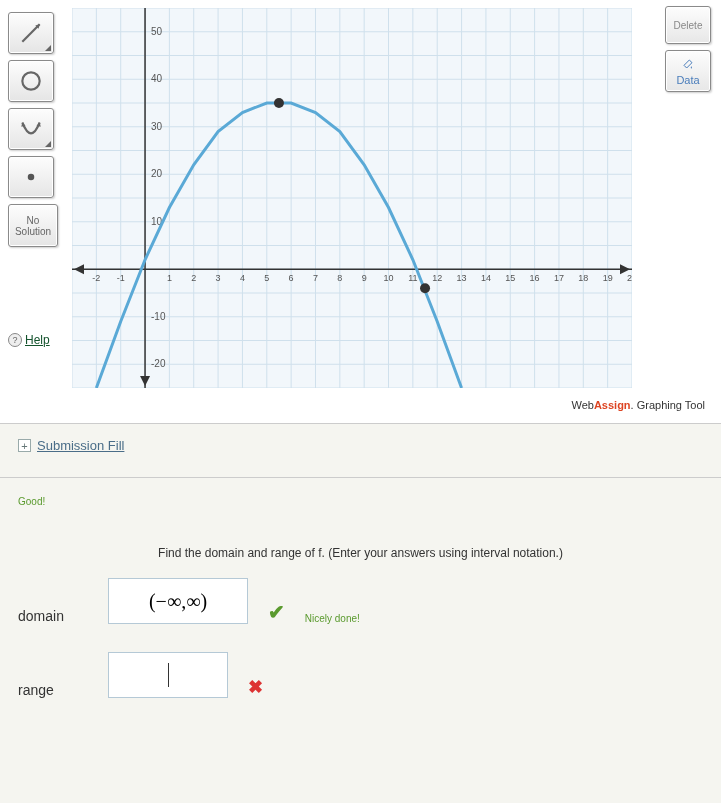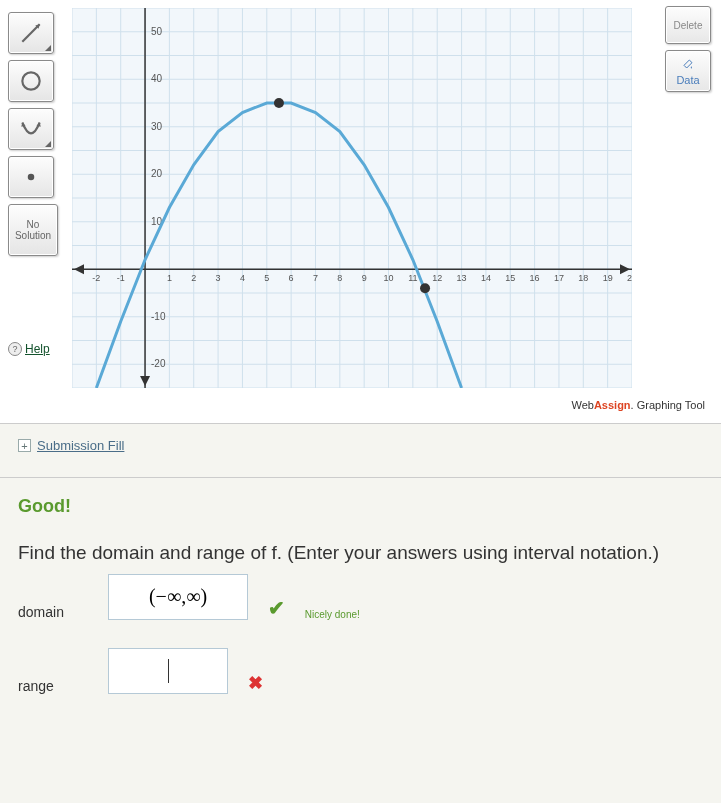--- a/index.html
+++ b/index.html
@@ -3,37 +3,37 @@
 <meta charset="utf-8">
 <style>
 * { box-sizing: border-box; margin: 0; padding: 0; }
 body { font-family: Arial, Helvetica, sans-serif; font-size: 13px; background: #f5f5f0; width: 721px; }
 .graph-area { background: #fff; padding: 8px; position: relative; border-bottom: 1px solid #ccc; }
 .graph-container { display: flex; gap: 8px; }
 .tool-column { display: flex; flex-direction: column; gap: 6px; width: 56px; padding-top: 4px; }
 .tool-btn { width: 46px; height: 42px; border: 1px solid #8a8a8a; border-radius: 3px; background: linear-gradient(#fdfdfd,#e5e5e5); box-shadow: inset 0 0 0 1px #fff, 1px 1px 2px rgba(0,0,0,.2); display:flex; align-items:center; justify-content:center; cursor:pointer; font-size:13px; color:#555; position:relative; }
 .tool-btn svg { width: 26px; height: 26px; }
 .tool-btn .corner { position:absolute; right:2px; bottom:2px; width:0; height:0; border-left:6px solid transparent; border-bottom:6px solid #666; }
-.tool-no-sol { font-size:10px; line-height:1.1; text-align:center; width:50px; height:52px; padding:4px 2px; color:#666; }
+.tool-no-sol { font-size:10px; line-height:1.1; text-align:center; width:50px; height:43px; padding:4px 2px; color:#666; }
 .help-link { margin-top: 80px; display:flex; align-items:center; gap:3px; font-size:12px; }
 .help-link a { color:#14532d; text-decoration: underline; cursor:pointer; }
 .help-icon { width:14px; height:14px; border:1px solid #888; border-radius:50%; display:inline-flex; align-items:center; justify-content:center; font-size:9px; background:#eee; color:#666;}
 .right-tools { position:absolute; right:10px; top:6px; display:flex; flex-direction:column; gap:6px; }
 .right-btn { width:46px; height:42px; border:1px solid #8a8a8a; border-radius:3px; background: linear-gradient(#fdfdfd,#e7e7e7); box-shadow: inset 0 0 0 1px #fff, 1px 1px 2px rgba(0,0,0,.2); display:flex; flex-direction:column; align-items:center; justify-content:center; font-size:11px; color:#4a7dbb; cursor:pointer; gap:2px;}
 .right-btn svg { width:16px; height:16px; }
 .graph-svg-wrap { flex:1; position:relative; padding-right: 60px; }
 .brand { text-align:right; padding:8px 8px 4px; font-size:11px; color:#333; }
 .brand b { color:#d42; font-weight:bold; }
 .below { padding: 14px 18px; }
 .sub-data { display:flex; align-items:center; gap:6px; color:#4a6d88; font-size:13px; margin-bottom: 24px; }
 .sub-data a { text-decoration:underline; cursor:pointer; color:#4a6d88; }
 .plus-box { width:13px; height:13px; border:1px solid #9aa; display:inline-flex; align-items:center; justify-content:center; font-size:11px; color:#677; background:#fff;}
 .hr { border:0; border-top:1px solid #ccc; margin:8px -18px 18px; }
-.good { color:#5a9a2e; font-weight:bold; font-size:18px; margin-bottom:22px; }
-.question { color:#333; font-size:19px; margin-bottom:6px; line-height:1.5; }
+.good { color:#5a9a2e; font-weight:normal; font-size:10px; margin-bottom:37px; }
+.question { color:#333; font-size:12px; margin-bottom:16px; line-height:1.5;text-align:center; }
 .row { display:flex; align-items:flex-end; gap:20px; margin-bottom:28px; }
 .row-label { width:70px; color:#333; font-size:14px; }
 .answer-box { min-width:140px; height:46px; border:1px solid #b5c9d6; background:#fff; display:flex; align-items:center; justify-content:center; font-size:20px; font-family:"Times New Roman",serif; padding:0 10px; }
 .answer-box.empty { min-width:120px; }
 .check-icon { color:#5a9a2e; font-size:20px; font-weight:bold; }
 .x-icon { color:#d33; font-size:18px; font-weight:bold; }
 .nicely { color:#5a9a2e; font-size:10px; }
 .cursor { display:inline-block; width:1px; height:24px; background:#333; vertical-align:middle; }
 </style>
 </head>

